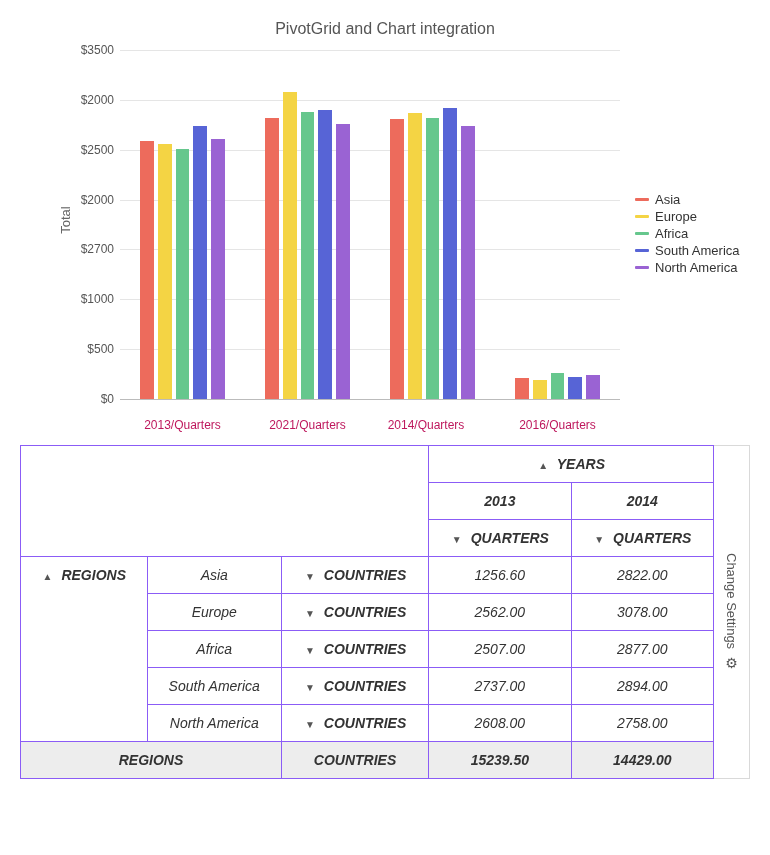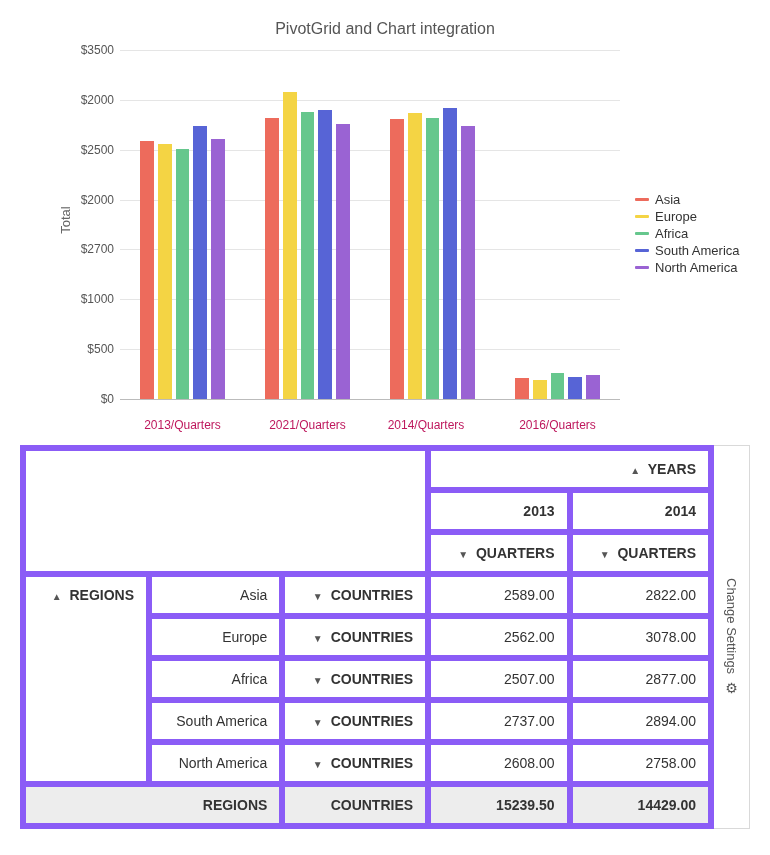--- a/index.html
+++ b/index.html
@@ -100,26 +100,27 @@
   .pivot-wrap {
     display: flex;
     align-items: stretch;
     border-collapse: collapse;
   }
   .pivot-table {
     border-collapse: collapse;
     width: 700px;
   }
   .pivot-table td, .pivot-table th {
-    border: 6px solid #8b5cf6;
+    border: 1px solid #8b5cf6;
     padding: 10px 12px;
     font-size: 14px;
-    text-align: right;
+    text-align: center;
     vertical-align: middle;
     background: #fff;
+    font-style: italic;
   }
   .pivot-table .hdr {
     font-weight: 600;
     background: #fff;
   }
   .pivot-table .total-row td,
   .pivot-table .total-row th {
     background: #ededed;
     font-weight: 600;
   }
@@ -252,21 +253,21 @@
     <tr>
       <th rowspan="5" class="hdr" style="vertical-align:top">
         <span class="expander">▲</span>
         <span>REGIONS</span>
       </th>
       <td>Asia</td>
       <th class="hdr">
         <span class="expander">▼</span>
         <span>COUNTRIES</span>
       </th>
-      <td>2589.00</td>
+      <td>1256.60</td>
       <td>2822.00</td>
     </tr>
     <tr>
       <td>Europe</td>
       <th class="hdr">
         <span class="expander">▼</span>
         <span>COUNTRIES</span>
       </th>
       <td>2562.00</td>
       <td>3078.00</td>

